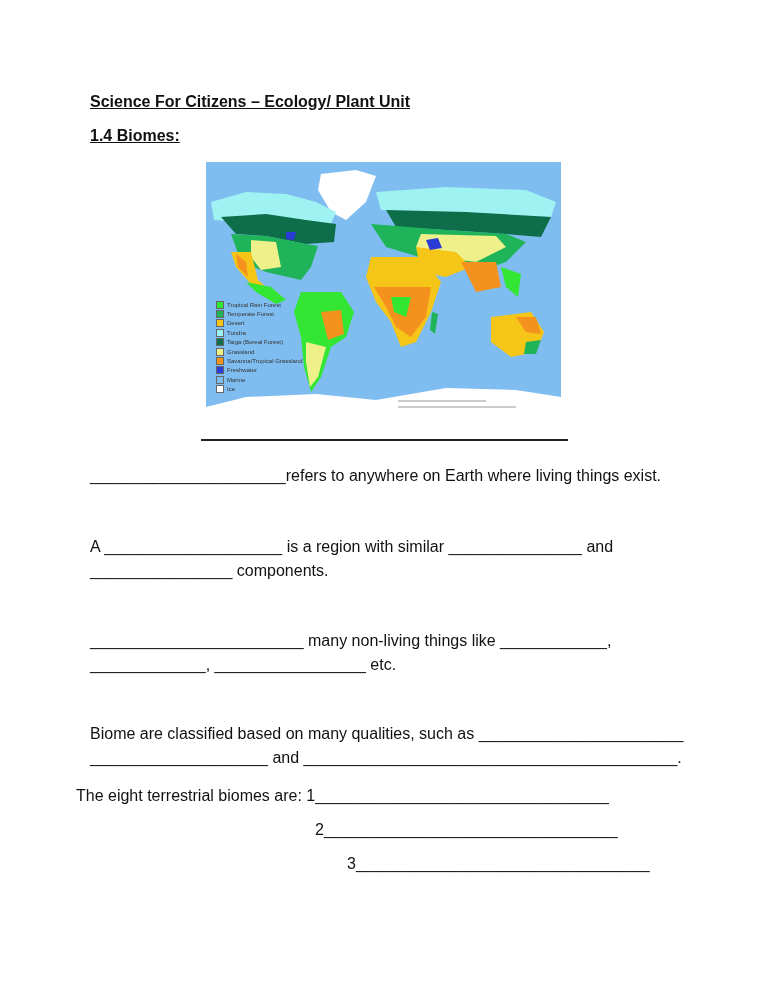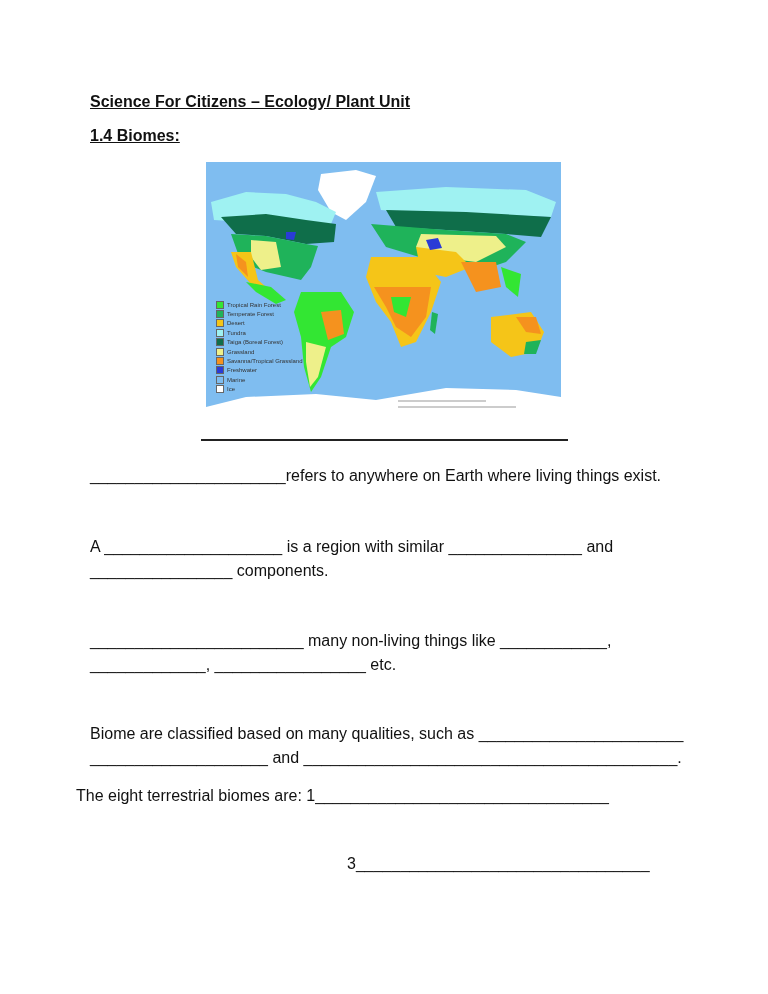--- a/index.html
+++ b/index.html
@@ -113,14 +113,15 @@
   <div class="map-underline"></div>
 
   <div class="t" style="left:90px;top:466px;">______________________refers to anywhere on Earth where living things exist.</div>
   <div class="t" style="left:90px;top:537px;">A ____________________ is a region with similar _______________ and</div>
   <div class="t" style="left:90px;top:561px;text-align:center;">________________ components.</div>
   <div class="t" style="left:90px;top:631px;">________________________ many non-living things like ____________,</div>
   <div class="t" style="left:90px;top:655px;">_____________, _________________ etc.</div>
   <div class="t" style="left:90px;top:724px;text-align:right;">Biome are classified based on many qualities, such as _______________________</div>
   <div class="t" style="left:90px;top:748px;">____________________ and __________________________________________.</div>
   <div class="t" style="left:76px;top:786px;">The eight terrestrial biomes are: 1_________________________________</div>
+  <div class="t" style="left:315px;top:820px;">2_________________________________</div>
   <div class="t" style="left:315px;top:854px;margin-left:32px;">3_________________________________</div>
 </div>
 
 </body></html>

